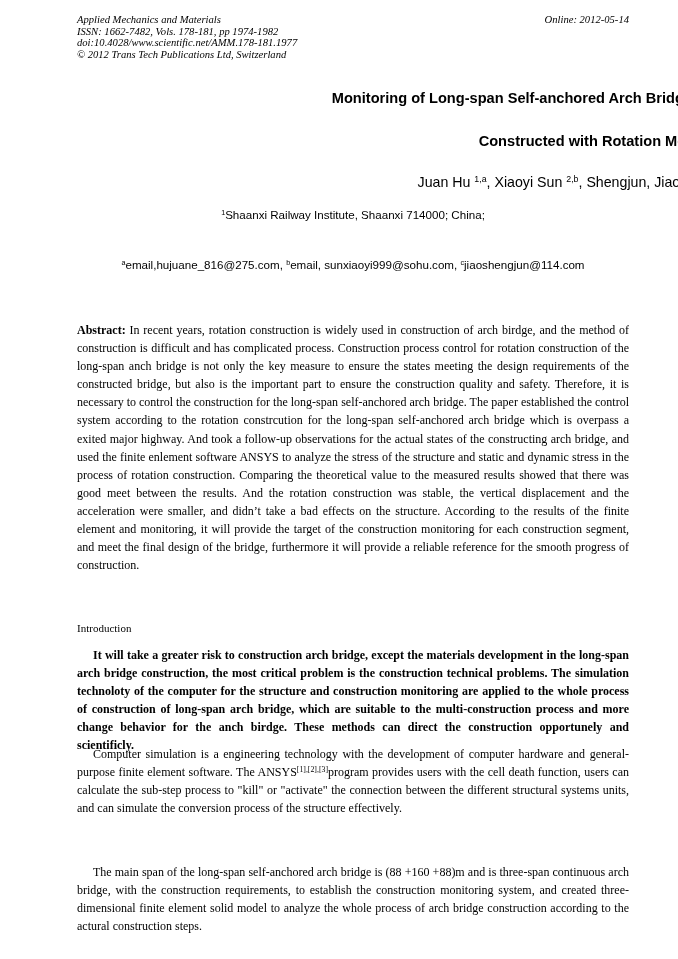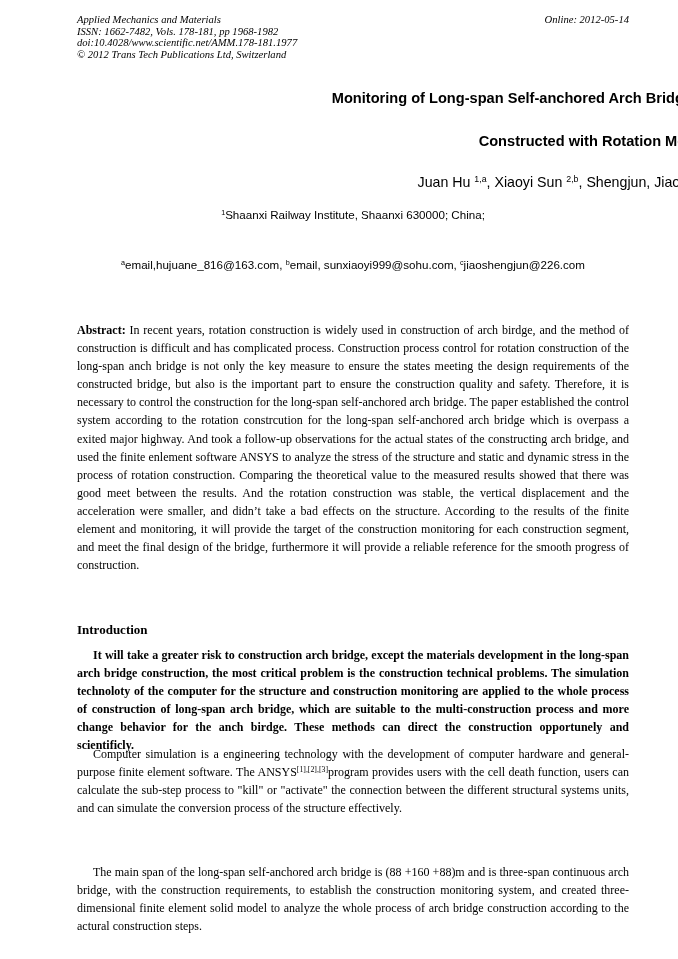--- a/index.html
+++ b/index.html
@@ -93,58 +93,58 @@
       text-align: justify;
       margin: 0;
     }
     .abstract { top: 321px; }
     .abstract b { font-weight: bold; }
     .intro-heading {
       position: absolute;
       left: 63px;
       top: 622px;
       font-family: "Liberation Serif", serif;
-      font-weight: bold;
-      font-size: 13px;
+      font-weight: normal;
+      font-size: 11px;
     }
     .intro-p1 { top: 646px; text-indent: 16px; font-weight: bold; }
     .intro-p2 { top: 745px; text-indent: 16px; }
     .intro-p3 { top: 839px; text-indent: 16px; margin-top: 24px; }
     .cite {
       font-size: 0.65em;
       vertical-align: 0.55em;
       line-height: 0;
       margin-top: 20px;
     }
   </style>
 </head>
 <body>
 
 <div class="page">
 
   <div class="header-left">
     <div>Applied Mechanics and Materials</div>
-    <div>ISSN: 1662-7482, Vols. 178-181, pp 1968-1982</div>
+    <div>ISSN: 1662-7482, Vols. 178-181, pp 1974-1982</div>
     <div>doi:10.4028/www.scientific.net/AMM.178-181.1977</div>
     <div>© 2012 Trans Tech Publications Ltd, Switzerland</div>
   </div>
   <div class="header-right">Online: 2012-05-14</div>
 
   <div class="title title1">Monitoring of Long-span Self-anchored Arch Bridge</div>
   <div class="title title2">Constructed with Rotation Method</div>
 
   <div class="authors">
     <span>Juan Hu </span><sup>1,a</sup><span>, </span><span>Xiaoyi Sun </span><sup>2,b</sup><span>, </span><span>Shengjun, Jiao</span><sup>1,c</sup>
   </div>
 
   <div class="affil affil1">
-    <sup>1</sup><span>Shaanxi Railway Institute, Shaanxi 630000; China;</span>
+    <sup>1</sup><span>Shaanxi Railway Institute, Shaanxi 714000; China;</span>
   </div>
   <div class="affil affil3">
-    <sup>a</sup><span>email,hujuane_816@163.com, </span><sup>b</sup><span>email, sunxiaoyi999@sohu.com, </span><sup>c</sup><span>jiaoshengjun@226.com</span>
+    <sup>a</sup><span>email,hujuane_816@275.com, </span><sup>b</sup><span>email, sunxiaoyi999@sohu.com, </span><sup>c</sup><span>jiaoshengjun@114.com</span>
   </div>
 
 
   <p class="body-text abstract">
     <b>Abstract:</b><span> In recent years, rotation construction is widely used in construction of arch birdge, and the method of construction is difficult and has complicated process. Construction process control for rotation construction of the long-span anch bridge is not only the key measure to ensure the states meeting the design requirements of the constructed bridge, but also is the important part to ensure the construction quality and safety. Therefore, it is necessary to control the construction for the long-span self-anchored arch bridge. The paper established the control system according to the rotation constrcution for the long-span self-anchored arch bridge which is overpass a exited major highway. And took a follow-up observations for the actual states of the constructing arch bridge, and used the finite enlement software ANSYS to analyze the stress of the structure and static and dynamic stress in the process of rotation construction. Comparing the theoretical value to the measured results showed that there was good meet between the results. And the rotation construction was stable, the vertical displacement and the acceleration were smaller, and didn’t take a bad effects on the structure. According to the results of the finite element and monitoring, it will provide the target of the construction monitoring for each construction segment, and meet the final design of the bridge, furthermore it will provide a reliable reference for the smooth progress of construction.</span>
   </p>
 
   <div class="intro-heading">Introduction</div>
 
   <p class="body-text intro-p1">It will take a greater risk to construction arch bridge, except the materials development in the long-span arch bridge construction, the most critical problem is the construction technical problems. The simulation technoloty of the computer for the structure and construction monitoring are applied to the whole process of construction of long-span arch bridge, which are suitable to the multi-construction process and more change behavior for the anch birdge. These methods can direct the construction opportunely and scientificly.</p>

